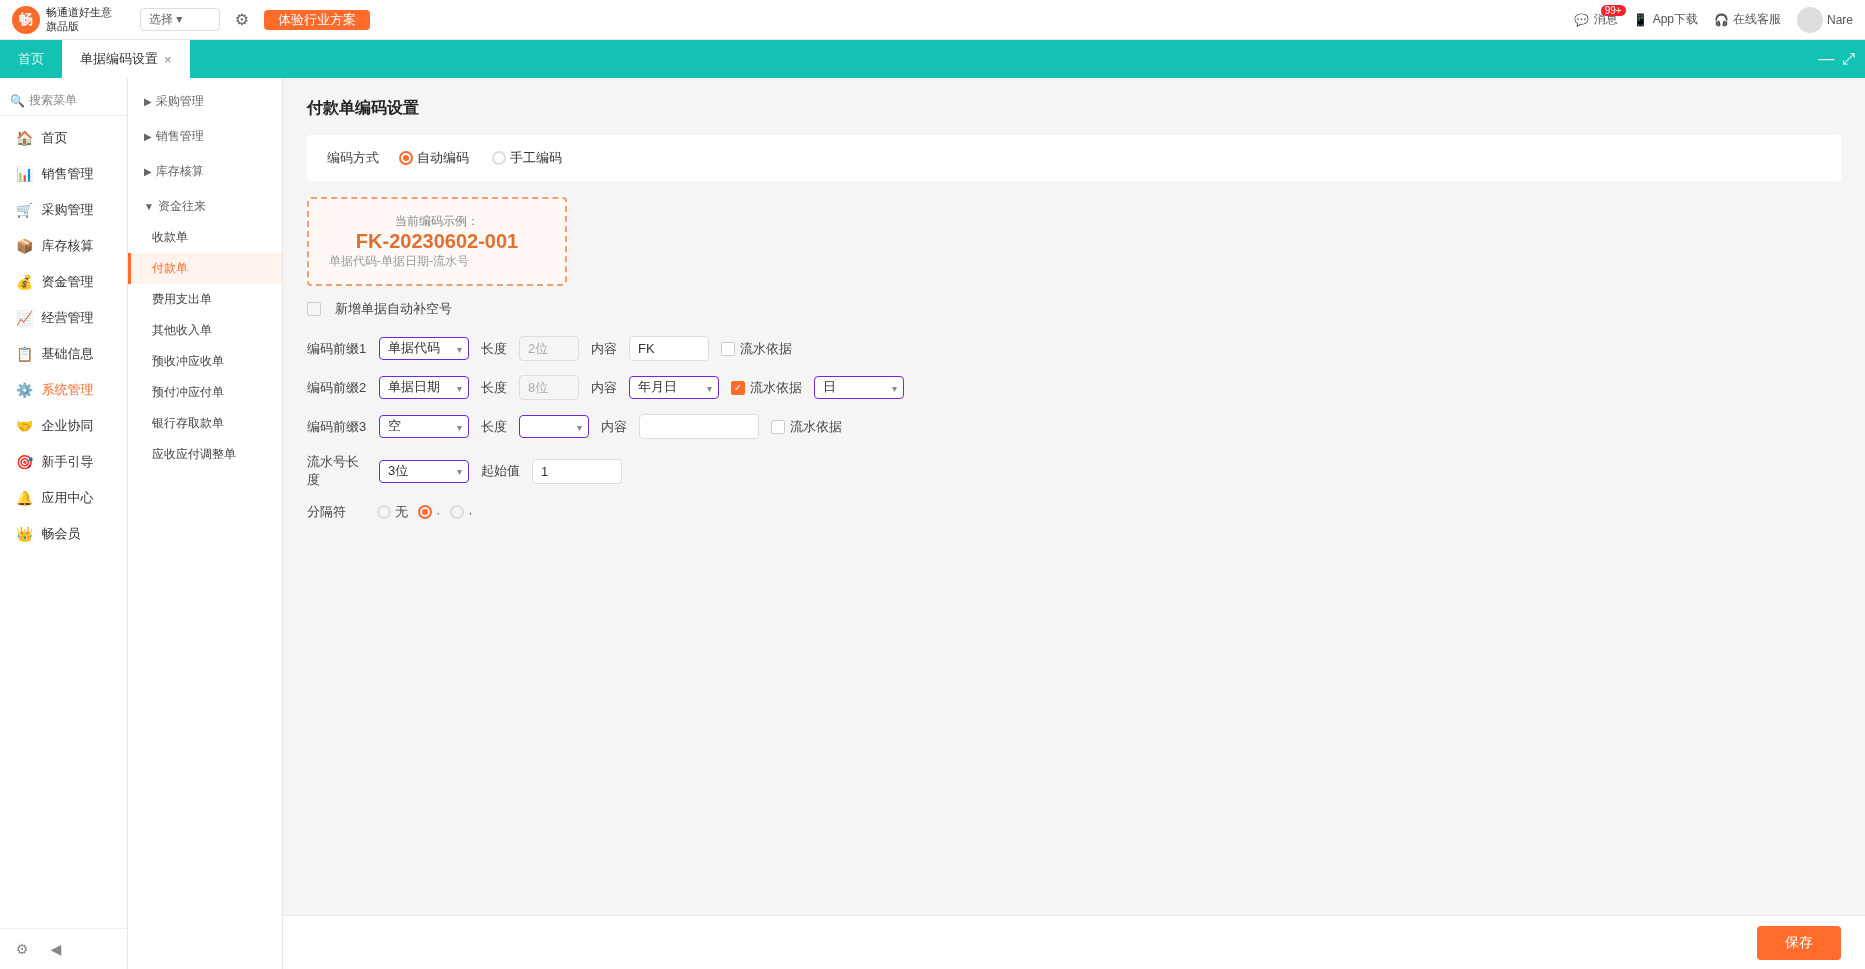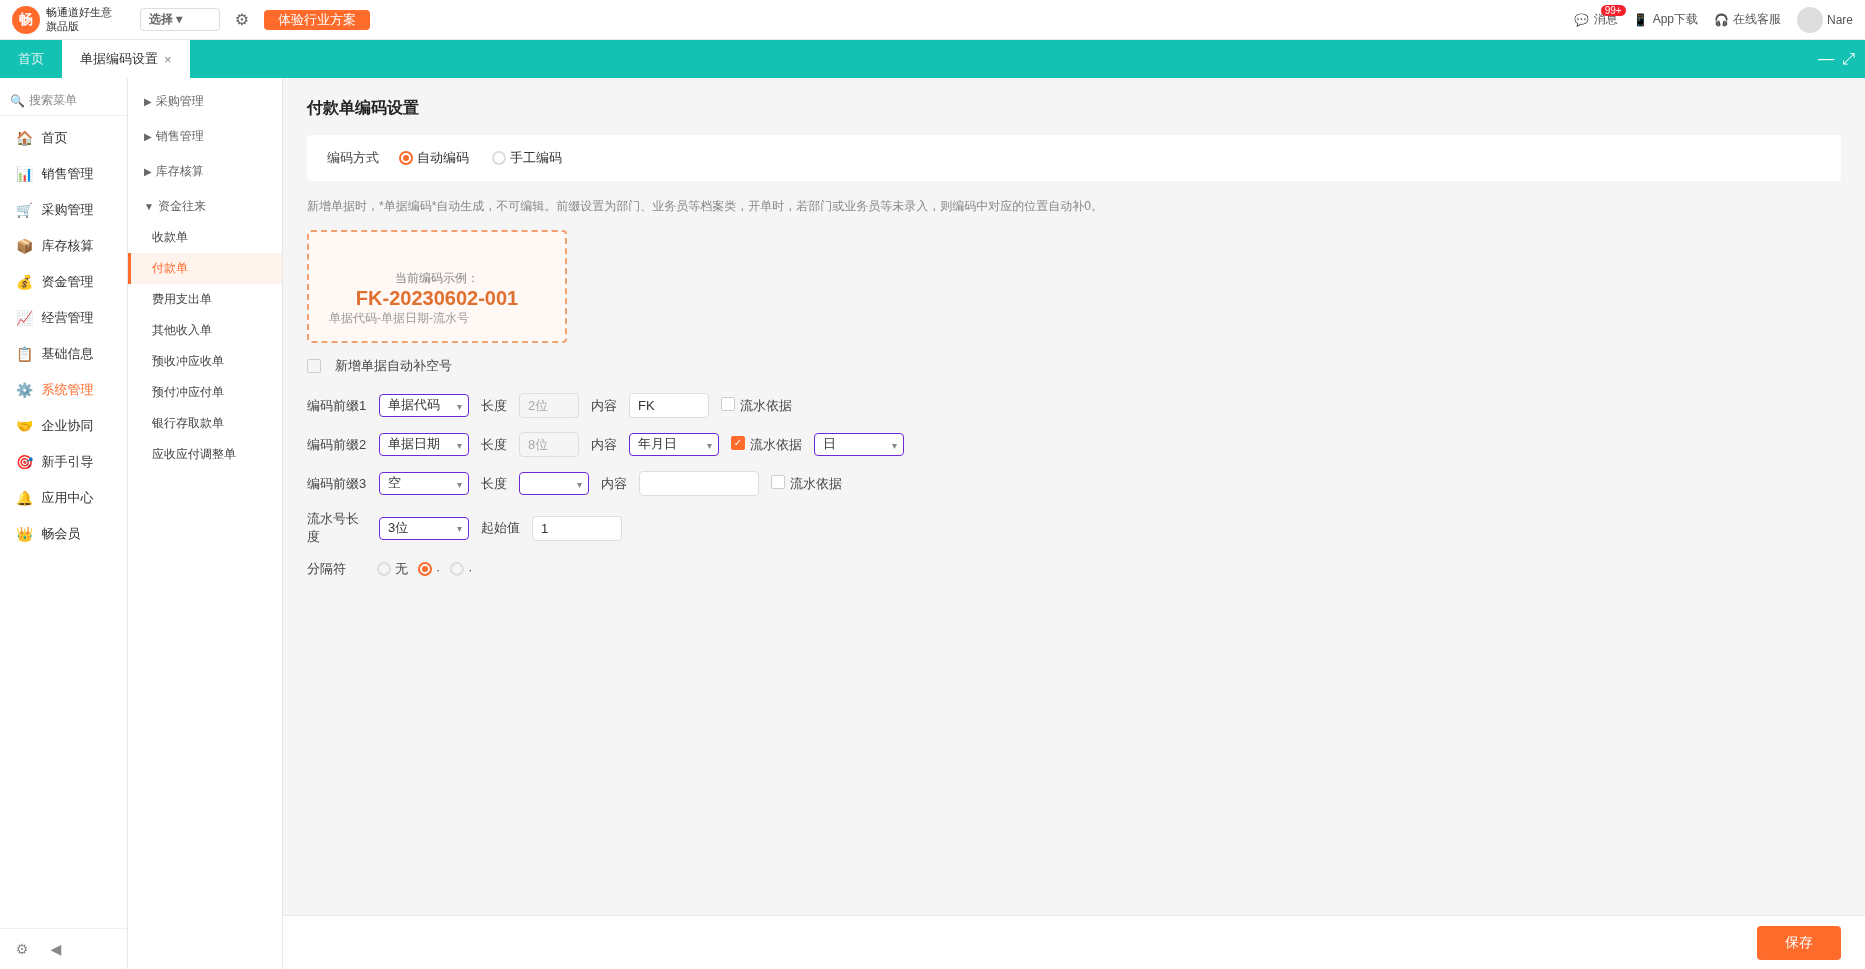--- a/index.html
+++ b/index.html
@@ -45,21 +45,20 @@
     }
     .topbar-dropdown {
       border: 1px solid #ddd;
       border-radius: 4px;
       padding: 2px 20px 2px 8px;
       font-size: 12px;
       color: #666;
       position: relative;
       cursor: pointer;
       min-width: 80px;
-      font-weight: bold;
     }
     .topbar-gear {
       width: 28px;
       height: 28px;
       display: flex; align-items: center; justify-content: center;
       color: #666;
       cursor: pointer;
       font-size: 16px;
     }
     .topbar-btn {
@@ -387,21 +386,21 @@
     .form-input.disabled {
       background: #f5f5f5;
       color: #aaa;
     }
     .form-text {
       font-size: 13px;
       color: #444;
     }
     .checkbox-labeled {
       display: flex;
-      align-items: flex-start;
+      align-items: center;
       gap: 5px;
       font-size: 13px;
       color: #444;
     }
     .checkbox-checked {
       width: 14px; height: 14px;
       border: 1px solid #ff6b2b;
       border-radius: 2px;
       background: #ff6b2b;
       display: flex; align-items: center; justify-content: center;
@@ -636,25 +635,24 @@
           </div>
           <div class="radio-item">
             <div class="radio-dot"></div>
             <span>手工编码</span>
           </div>
         </div>
       </div>
     </div>
 
     
-    <div class="info-text">新增单据时，*单据编码*自动生成，不可编辑。前缀设置为部门、业务员等档案类，开单时，若部门或业务员等未录入，则编码中对应的位置自动补0。</div>
 
     
     <div class="preview-box">
-      <span style="font-size:12px;color:#888;display:block;text-align:center;margin-top:24px;">当前编码示例：</span>
+      <span style="font-size:12px;color:#888;display:block;text-align:center;">当前编码示例：</span>
       <span class="preview-code">FK-20230602-001</span>
       <span class="preview-desc">单据代码-单据日期-流水号</span>
     </div>
 
     
     <div class="auto-fill-row">
       <span class="checkbox-box"></span>
       <span>新增单据自动补空号</span>
     </div>
 

